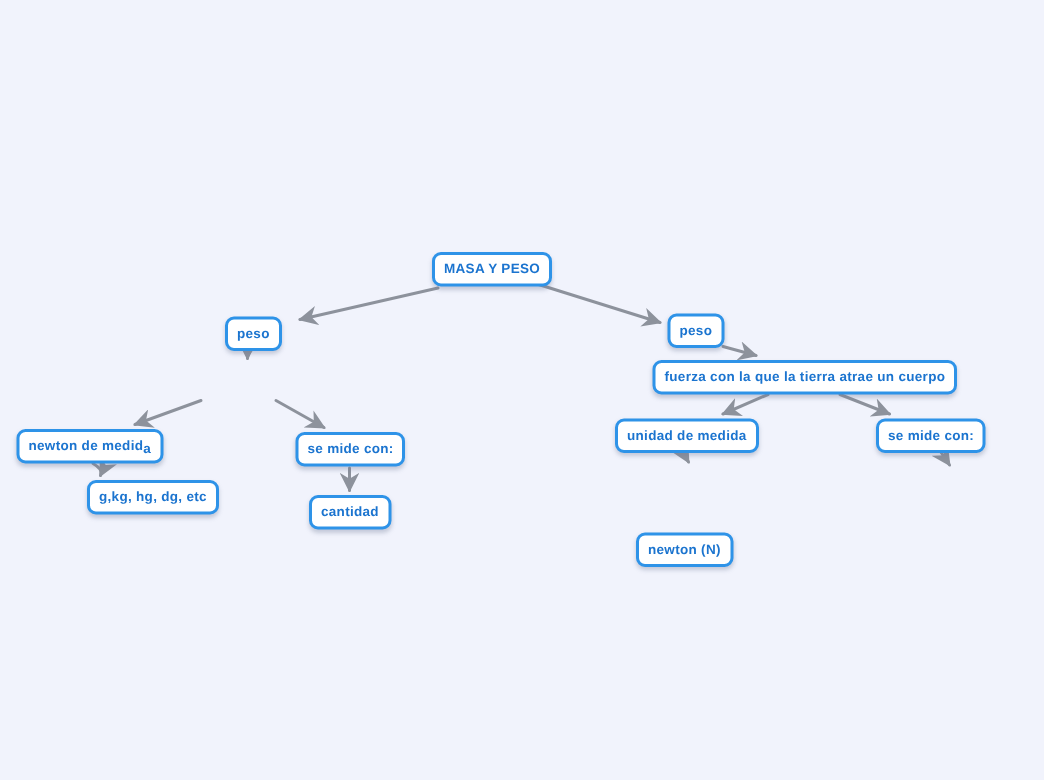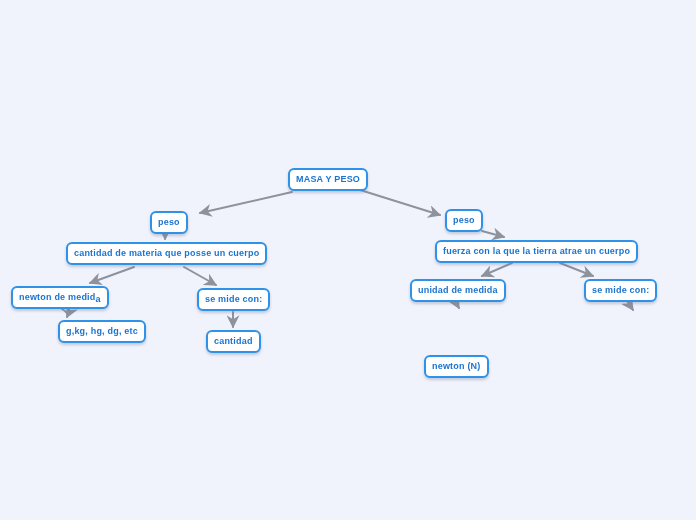--- a/index.html
+++ b/index.html
@@ -65,21 +65,20 @@
       <path d="M560,263 L593,276" marker-end="url(#arrow)"></path>
       <path d="M455,301 L459,308" marker-end="url(#arrow)"></path>
       <path d="M627,301 L633,310" marker-end="url(#arrow)"></path>
     </g>
   </svg>
 
   <div class="node" style="left:288px; top:168px;">MASA Y PESO</div>
 
   <div class="node" style="left:150px; top:211px;">peso</div>
 
-  <div class="node" style="left:66px; top:242px;">cantidad de materia que posse un cuerpo</div>
 
   <div class="node" style="left:11px; top:286px;"><span>newton de medid</span><span class="sub">a</span></div>
 
   <div class="node" style="left:26px; top:320px;margin-left:32px;">g,kg, hg, dg, etc</div>
 
   <div class="node" style="left:197px; top:288px;">se mide con:</div>
 
   <div class="node" style="left:206px; top:330px;">cantidad</div>
 
   <div class="node" style="left:445px; top:209px;">peso</div>

